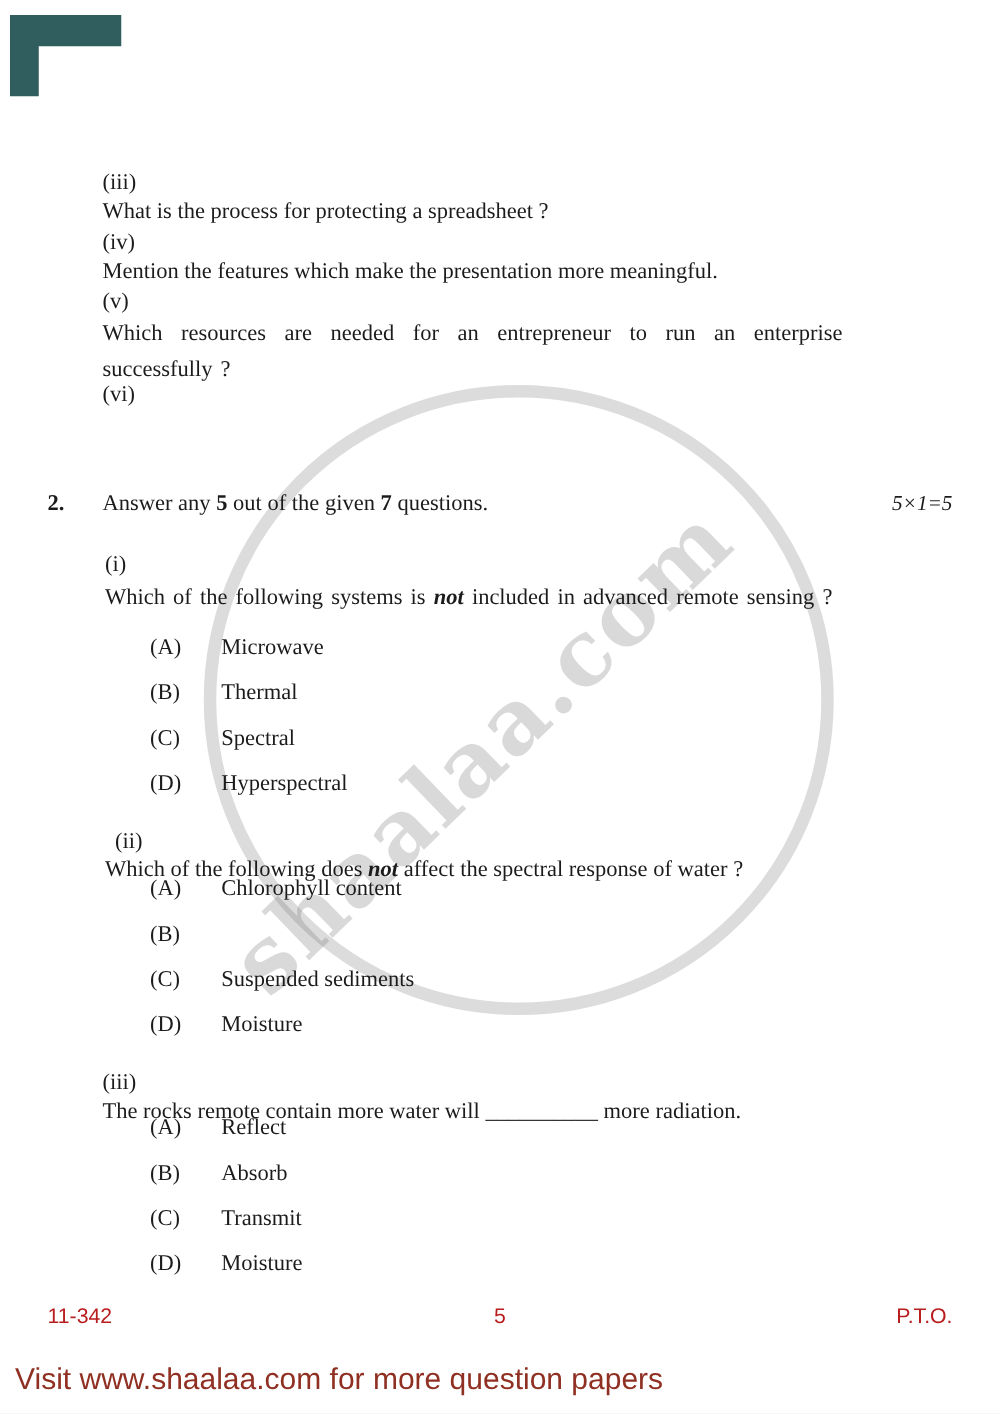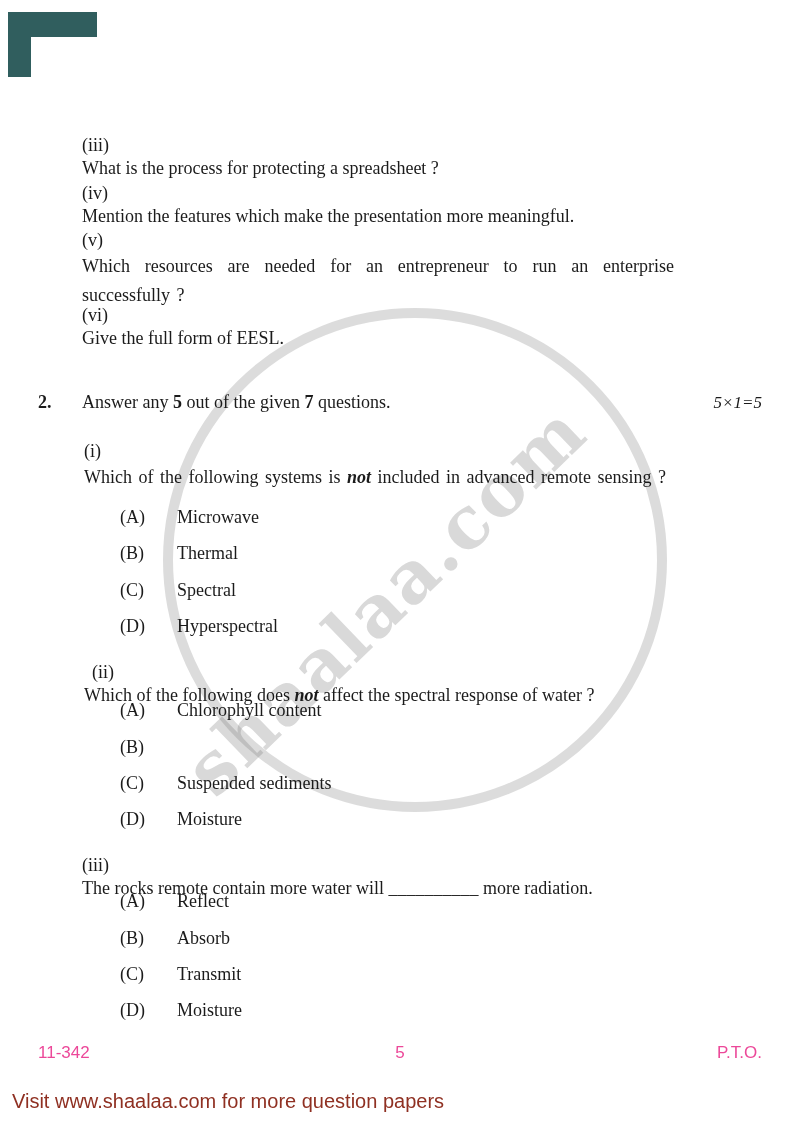--- a/index.html
+++ b/index.html
@@ -26,27 +26,27 @@
   }
   .row{position:absolute;display:flex;align-items:flex-start;line-height:1.25;flex-direction:column;}
   .lbl{width:40px;flex:none;}
   .jtext{width:592px;text-align:justify;word-spacing:2px;line-height:29px;}
   .opt{position:absolute;left:120px;display:flex;line-height:1.25;}
   .olbl{width:57px;flex:none;}
   .q2num{position:absolute;left:38px;top:392px;font-weight:bold;}
   .q2intro{position:absolute;left:82px;top:392px;}
   .marks{position:absolute;right:38px;top:393px;font-style:italic;font-size:17px;}
   .bi{font-weight:bold;font-style:italic;}
-  .footer-item{position:absolute;top:1043px;font-family:"Liberation Sans", sans-serif;font-size:17px;color:#ec4899;}
+  .footer-item{position:absolute;top:1043px;font-family:"Liberation Sans", sans-serif;font-size:17px;color:#b91c1c;}
   .f-left{left:38px;}
   .f-center{left:0;right:0;text-align:center;}
   .f-right{right:38px;}
   .visit{
     position:absolute;left:12px;top:1090px;
-    font-family:"Liberation Sans", sans-serif;font-size:20px;color:#8f3022;
+    font-family:"Liberation Sans", sans-serif;font-size:24px;color:#8f3022;
   }
   .content{position:relative;z-index:1;}
 </style>
 </head>
 <body>
 
 <div class="page">
 
   <div class="corner"></div>
   <div class="wm-ring"></div>
@@ -61,21 +61,20 @@
     <div class="row" style="top:182px;left:82px;justify-content:flex-end;">
       <span class="lbl">(iv)</span>
       <span class="txt">Mention the features which make the presentation more meaningful.</span>
     </div>
     <div class="row" style="top:229px;left:82px;">
       <span class="lbl">(v)</span>
       <span class="txt jtext">Which resources are needed for an entrepreneur to run an enterprise successfully ?</span>
     </div>
     <div class="row" style="top:304px;left:82px;">
       <span class="lbl">(vi)</span>
-      <span class="txt">Give the full form of EESL.</span>
     </div>
 
     <div class="q2num">2.</div>
     <div class="q2intro"><span>Answer any </span><b>5</b><span> out of the given </span><b>7</b><span> questions.</span></div>
     <div class="marks">5×1=5</div>
 
     <div class="row" style="top:440px;left:84px;">
       <span class="lbl" style="width:38px;">(i)</span>
       <span class="jtext"><span>Which of the following systems is </span><span class="bi">not</span><span> included in advanced remote sensing ?</span></span>
     </div>

